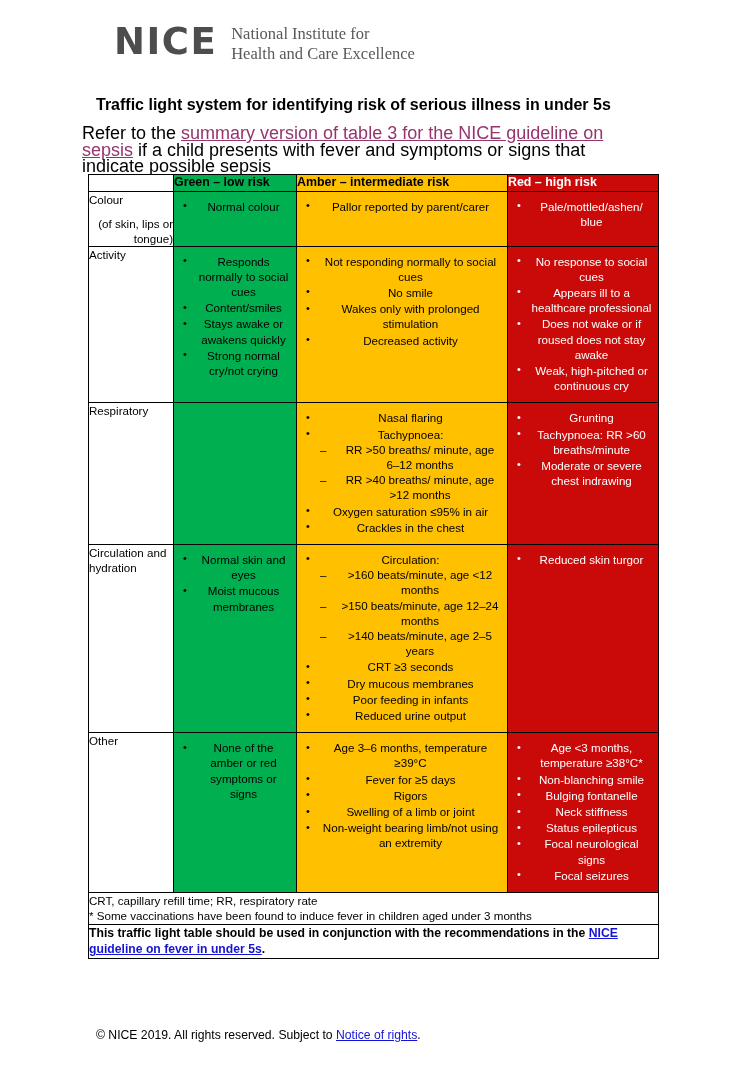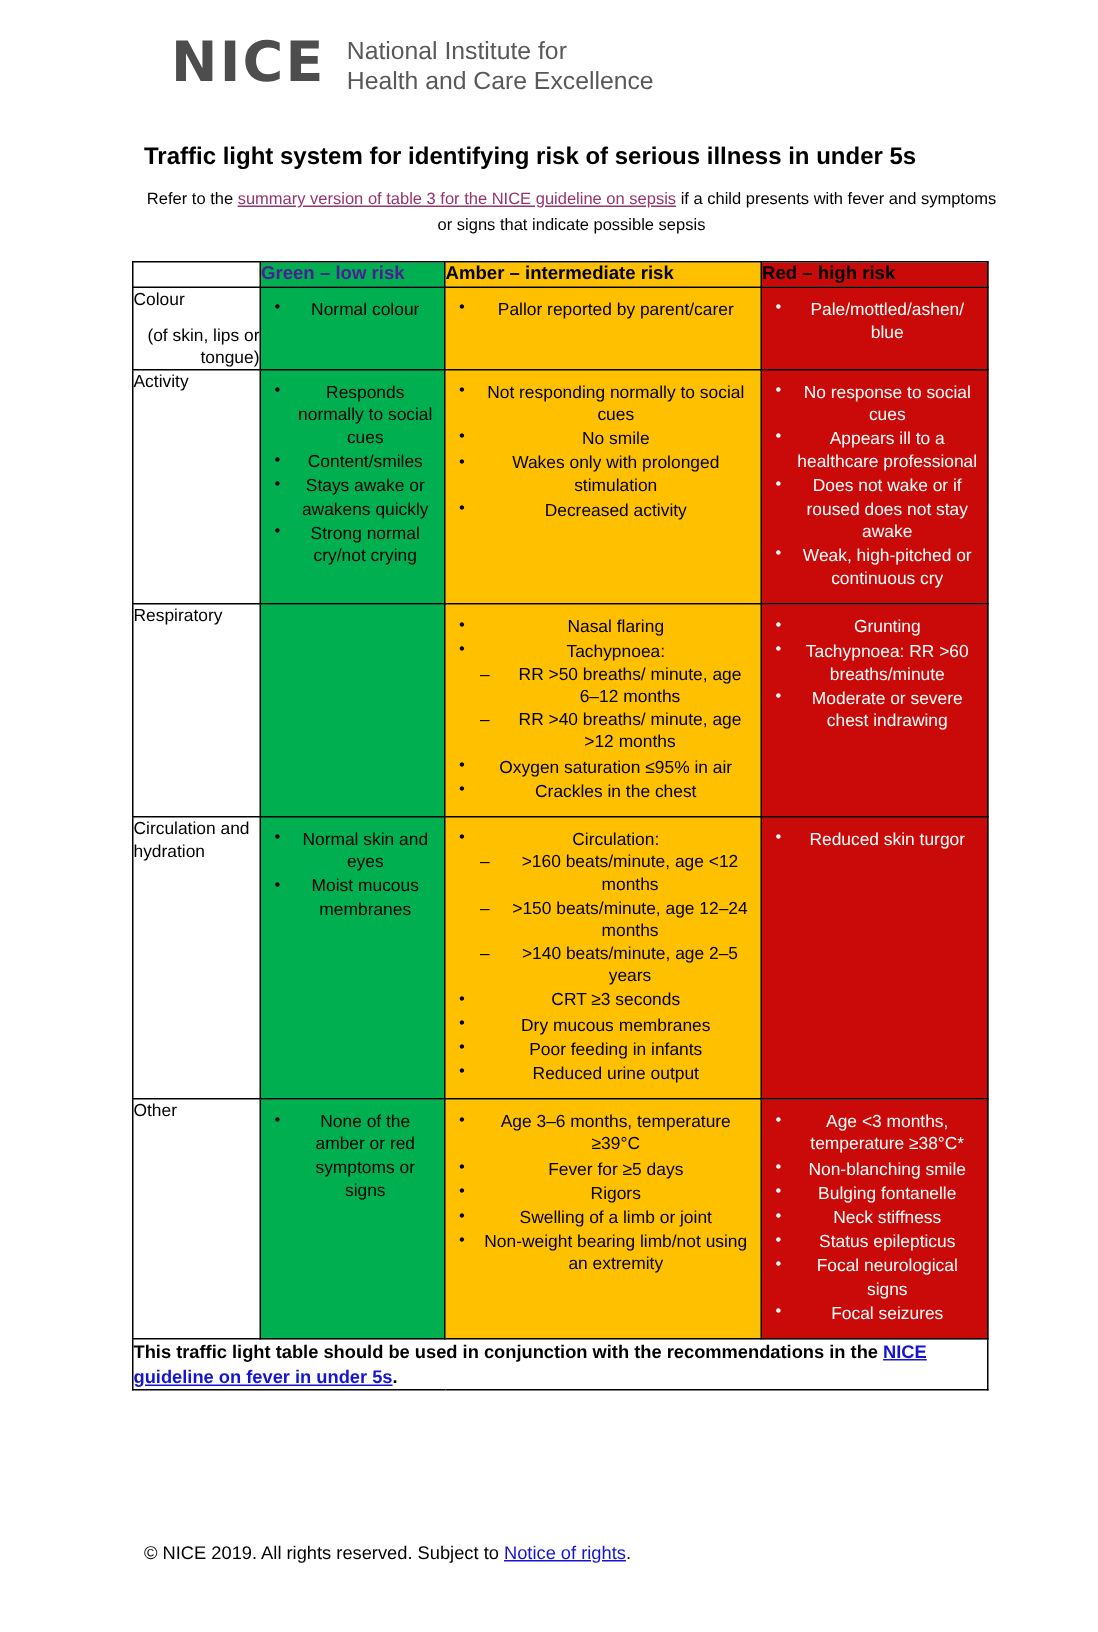--- a/index.html
+++ b/index.html
@@ -25,44 +25,43 @@
   }
   .logo-nice {
     font-family: "DejaVu Sans", sans-serif;
     font-weight: 700;
     font-size: 37px;
     letter-spacing: 1.5px;
     color: #4d4d4d;
     line-height: 40px;
   }
   .logo-sub {
-    font-family: Liberation Sans, sans-serif;
+    font-family: Liberation Serif, serif;
     font-size: 16.5px;
     line-height: 20px;
     color: #595959;
     padding-top: 2px;
     white-space: pre-line;
   }
 
   
   .doc-title {
     position: absolute;
     left: 96px; top: 96px;
     width: 580px;
     font-size: 16px;
     font-weight: bold;
     line-height: 18px;
   }
   .intro {
     position: absolute;
-    left: 96px; top: 125px;
+    left: 82px; top: 125px;
     width: 570px;
-    font-size: 11px;
+    font-size: 18px;
     line-height: 16.5px;
-    text-align: center;
   }
   .link-purple {
     color: #96346e;
     text-decoration: underline;
   }
 
   
   .tl-table {
     position: absolute;
     left: 88px; top: 174px;
@@ -80,23 +79,23 @@
   col.c-amber { width: 211px; }
   col.c-red   { width: 151px; }
 
   .hdr {
     font-weight: bold;
     font-size: 12.4px;
     line-height: 15.5px;
     padding: 6px 7px 7px 7px;
   }
   .hdr-blank { background: #ffffff; }
-  .hdr-green { background: #00b050; color: #4c1d95; }
+  .hdr-green { background: #00b050; color: #000000; }
   .hdr-amber { background: #ffc000; color: #000; }
-  .hdr-red   { background: #c90a08; color: #000000; }
+  .hdr-red   { background: #c90a08; color: #ffffff; }
 
   .cell-label {
     background: #ffffff;
     font-size: 11.6px;
     line-height: 15px;
     padding: 7px 4px 7px 7px;
   }
   .cell-label .sub { display: block; margin-top: 9px; text-align: right; }
 
   .cell-green { background: #00b050; color: #000; }
@@ -335,20 +334,26 @@
             <li>Non-blanching smile</li>
             <li>Bulging fontanelle</li>
             <li>Neck stiffness</li>
             <li>Status epilepticus</li>
             <li>Focal neurological signs</li>
             <li>Focal seizures</li>
           </ul>
         </td>
       </tr>
 
+      <tr>
+        <td class="note-cell" colspan="4">
+          <span class="ln">CRT, capillary refill time; RR, respiratory rate</span>
+          <span class="ln">* Some vaccinations have been found to induce fever in children aged under 3 months</span>
+        </td>
+      </tr>
 
       <tr>
         <td class="note-bold" colspan="4"><span>This traffic light table should be used in conjunction with the recommendations in the </span><a class="link-blue" href="#">NICE guideline on fever in under 5s</a><span>.</span></td>
       </tr>
     </tbody>
   </table>
 
   <div class="copyright"><span>© NICE 2019. All rights reserved. Subject to </span><a class="link-blue2" href="#">Notice of rights</a><span>.</span></div>
 
 </div>

